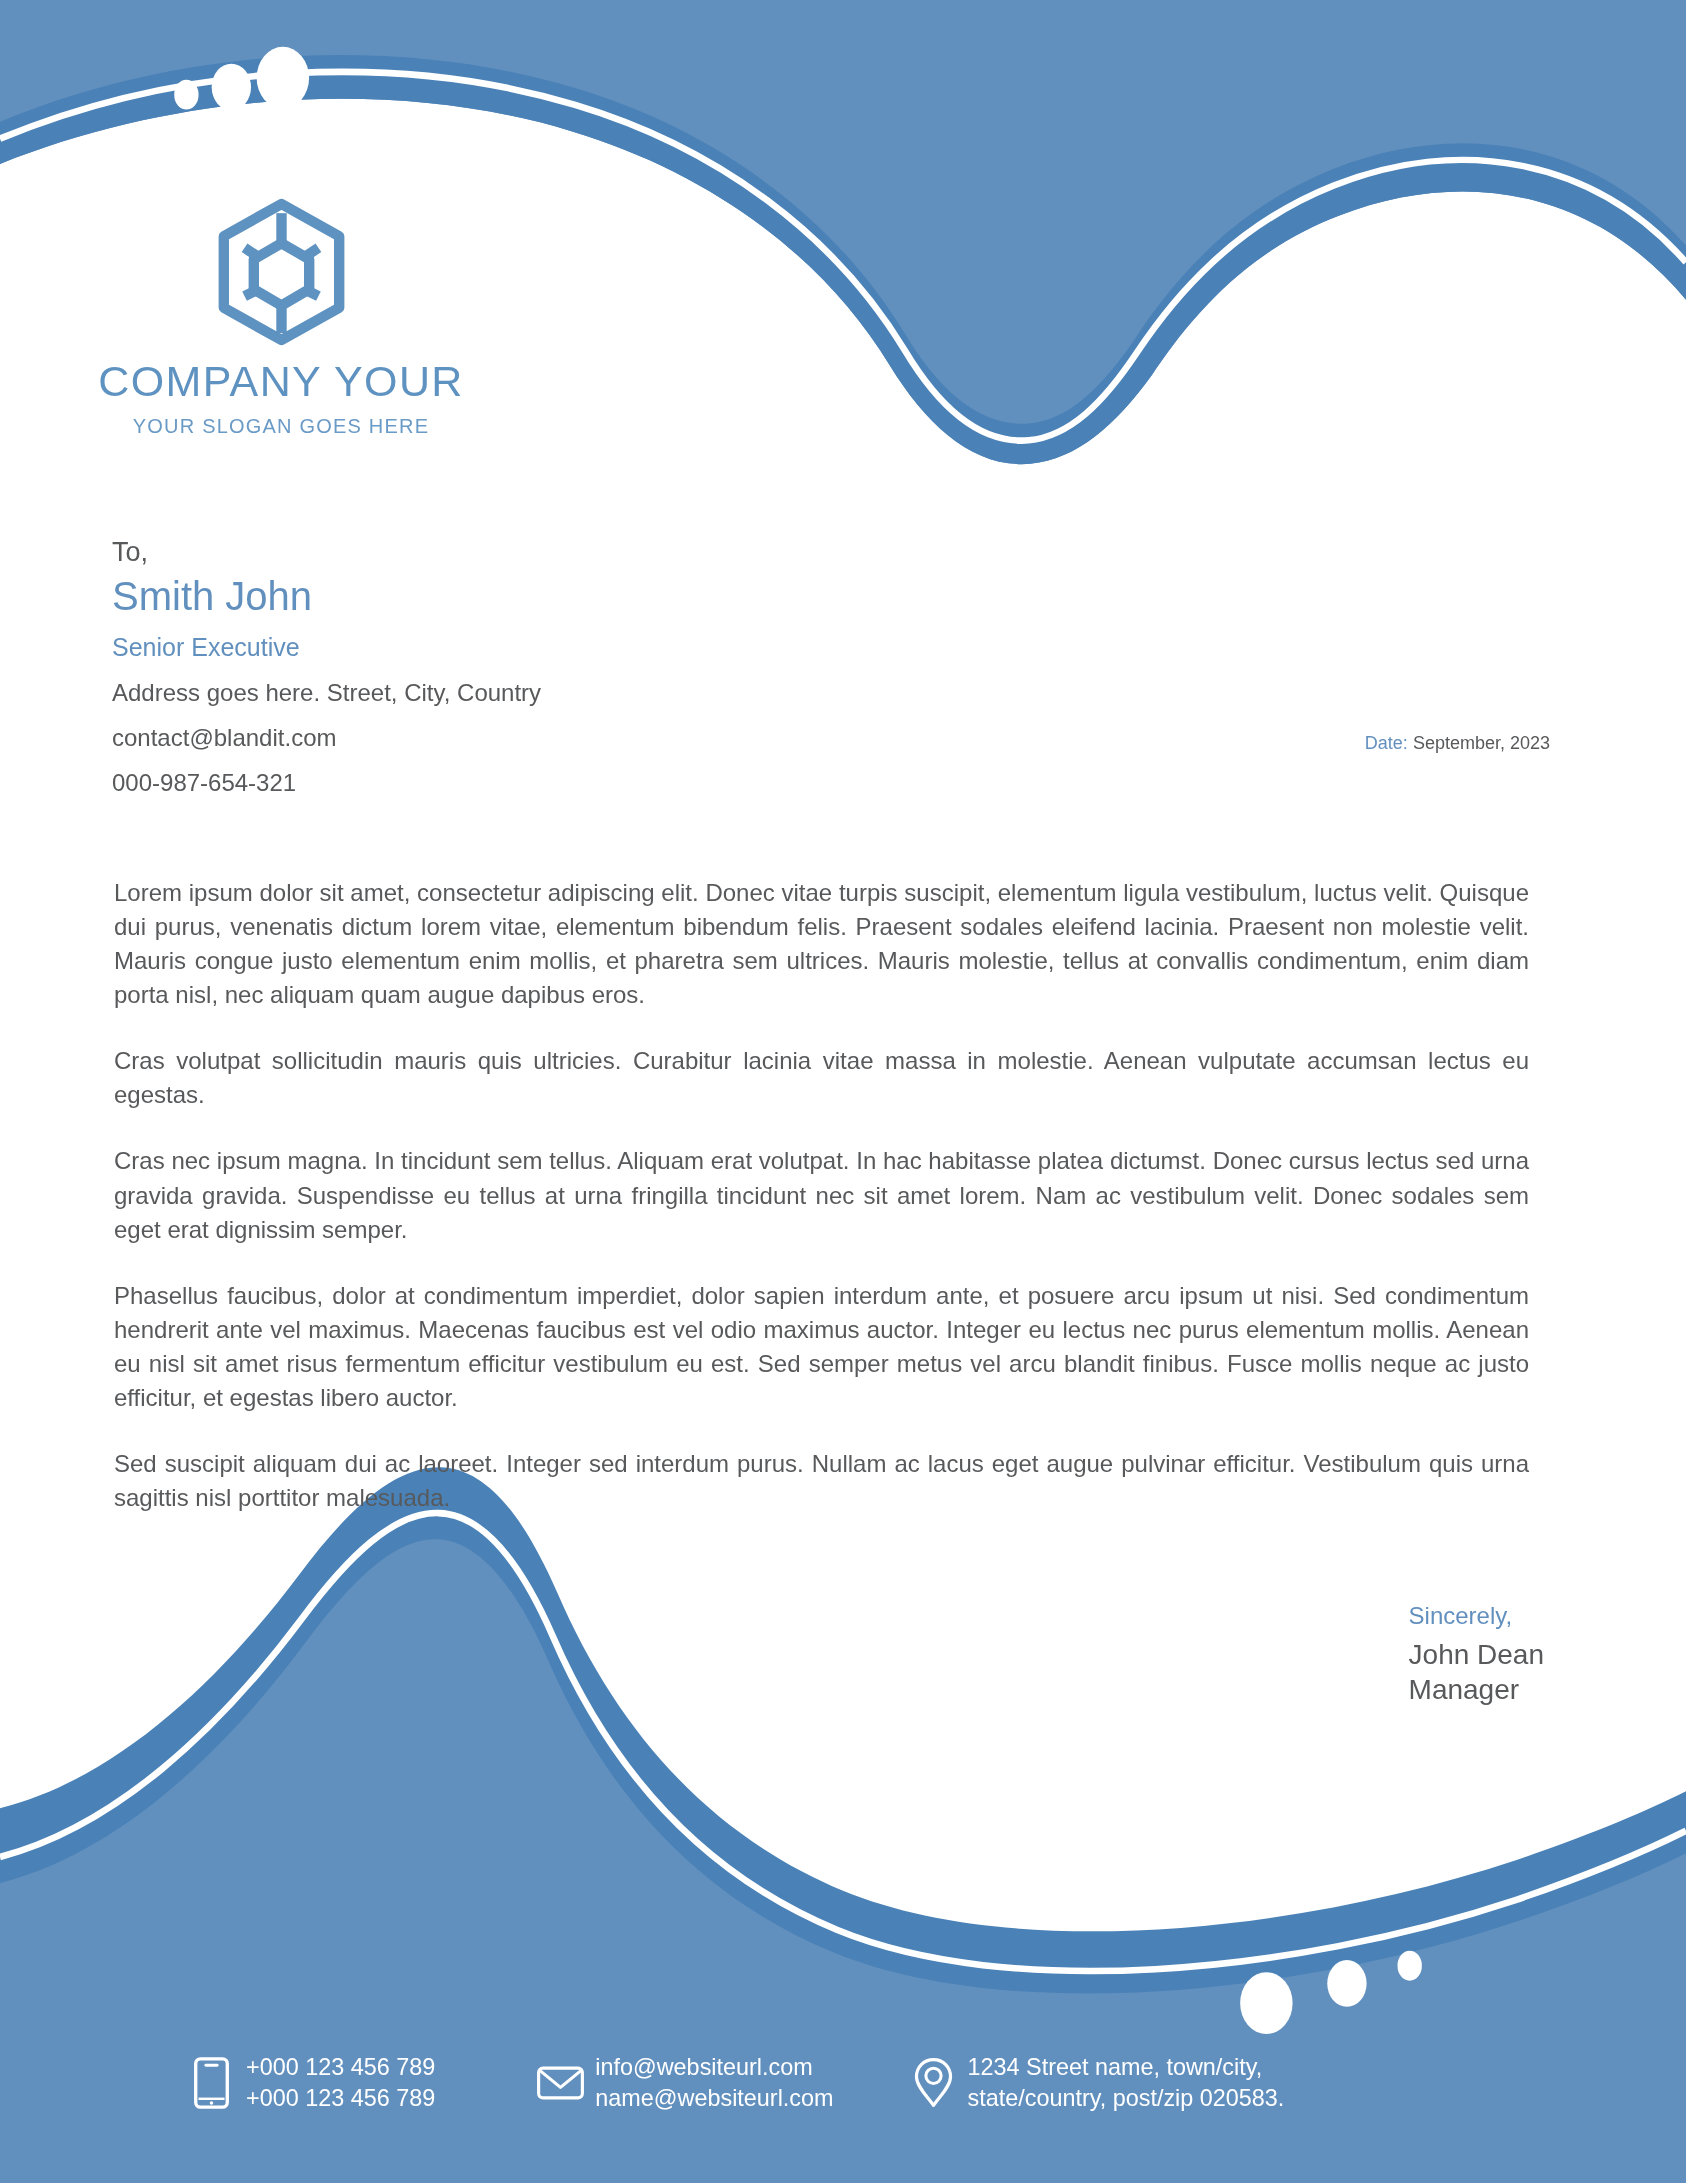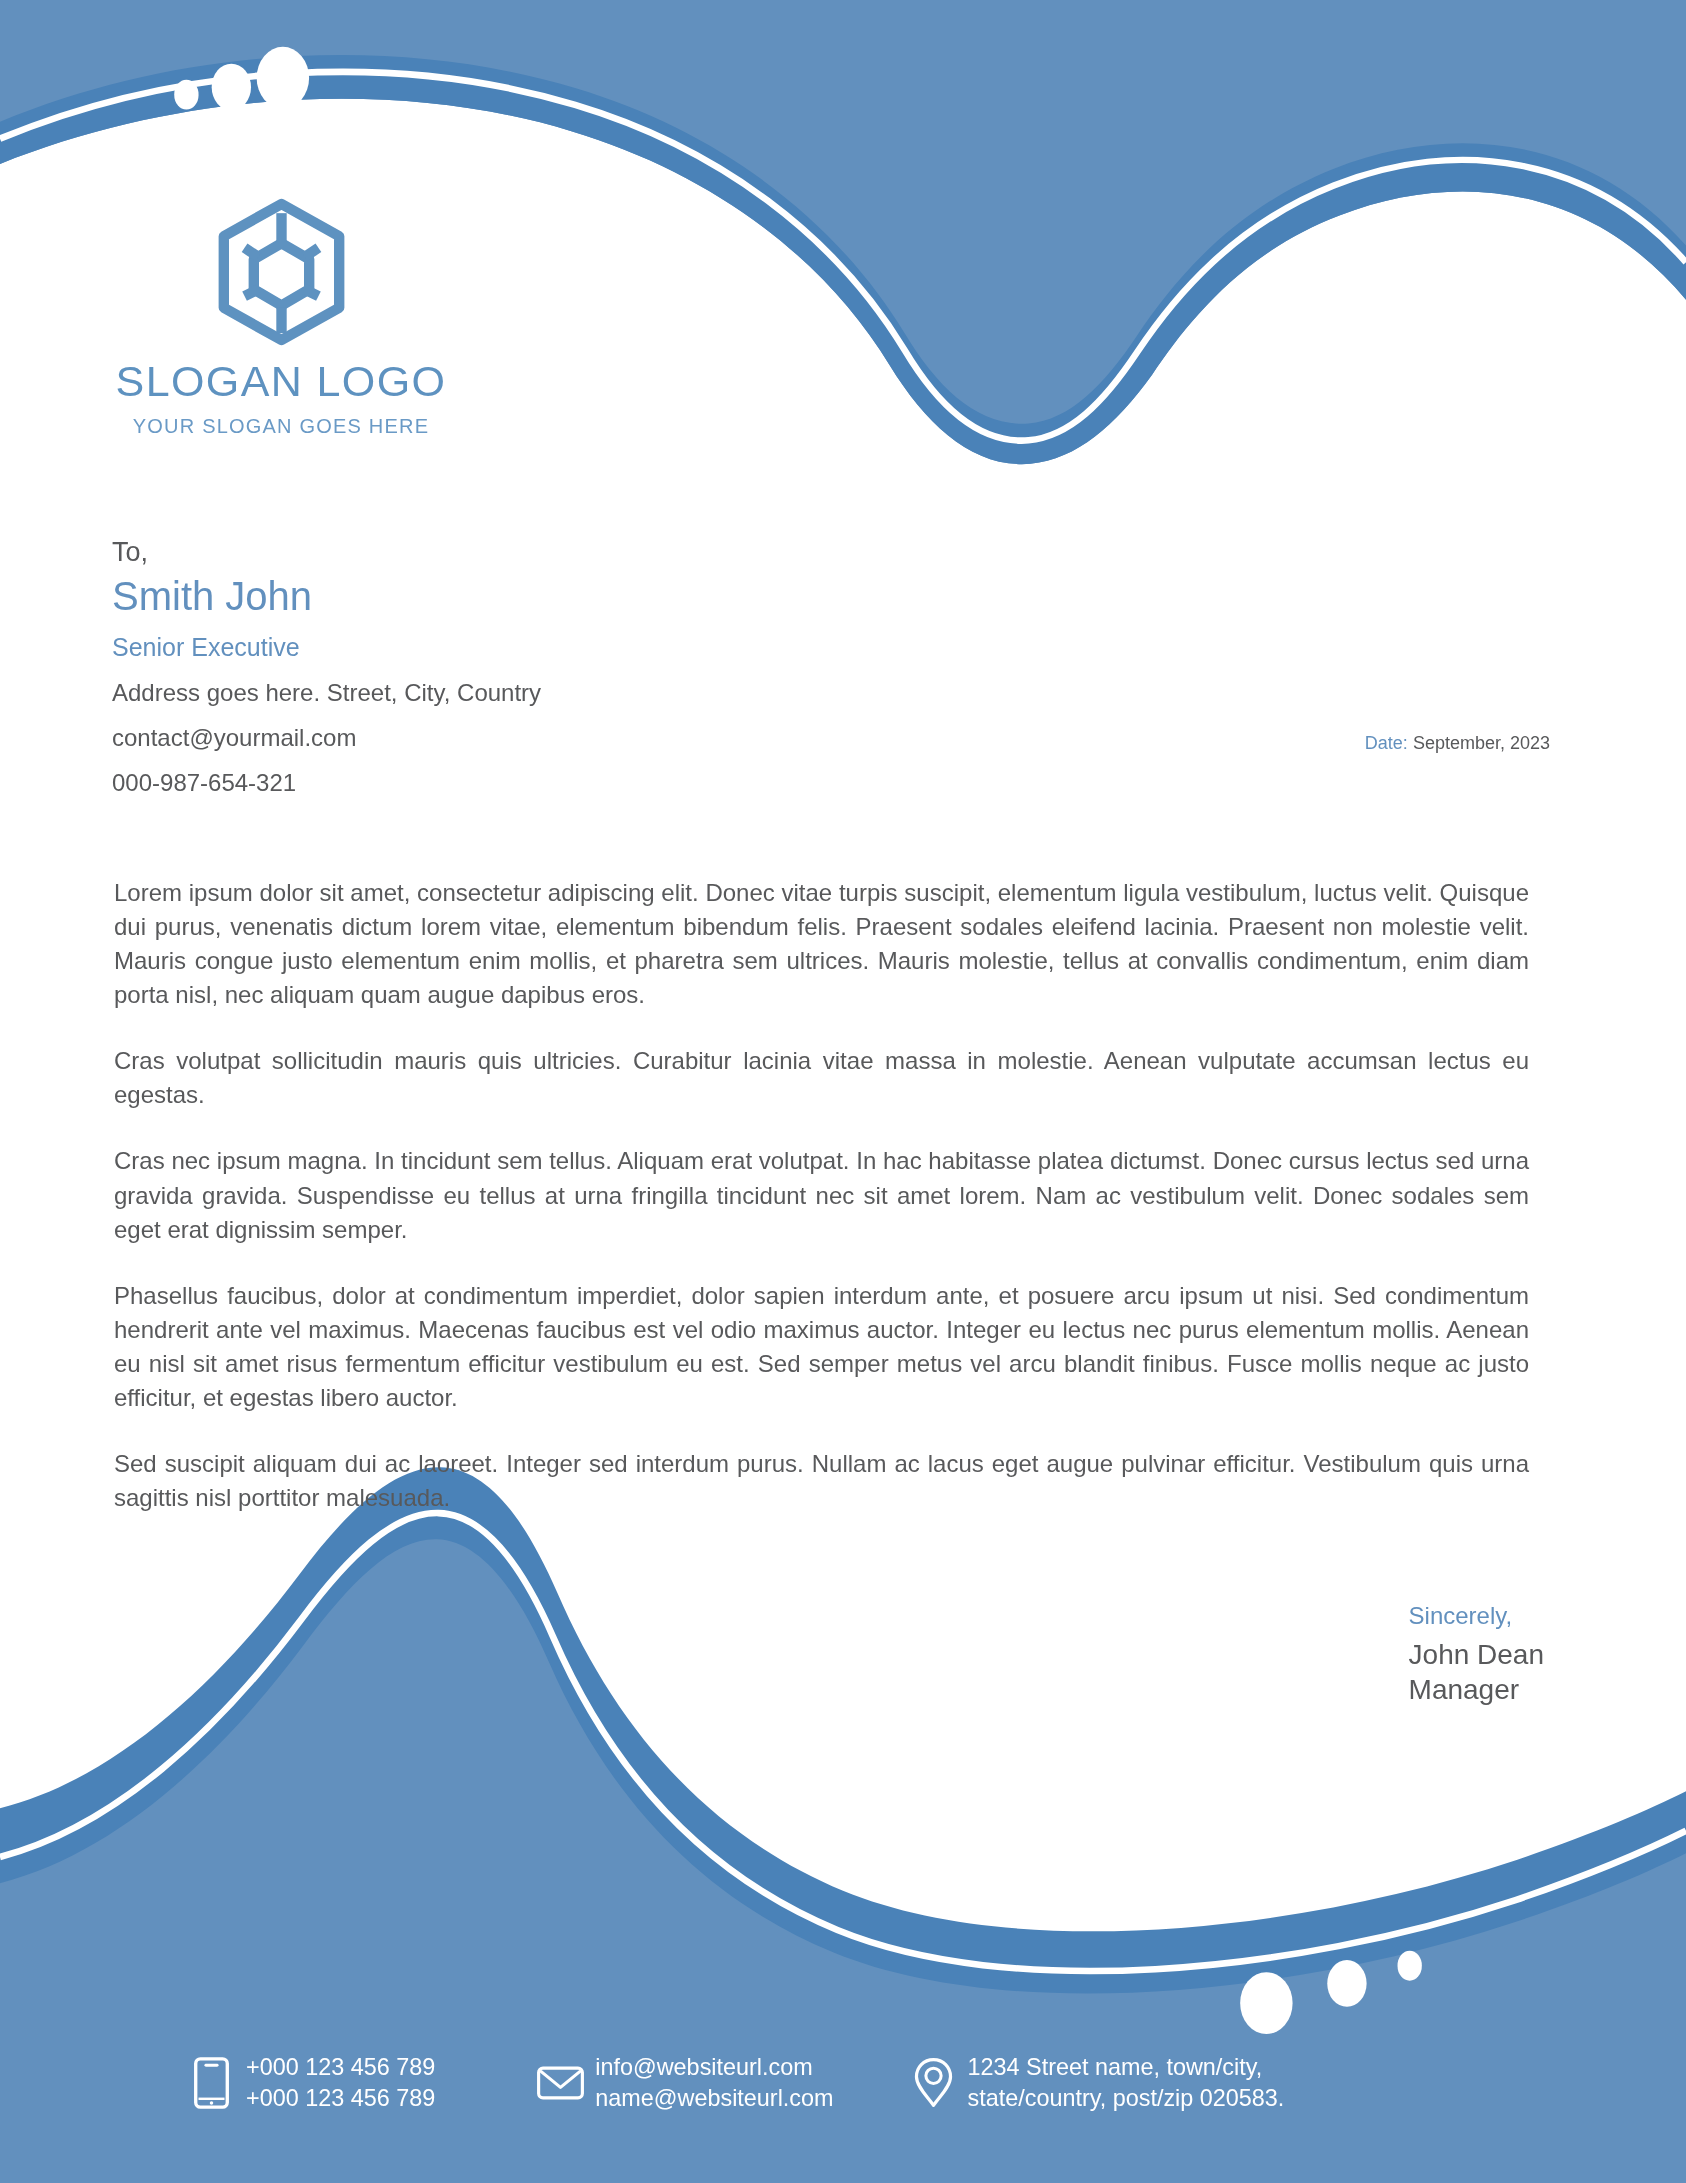--- a/index.html
+++ b/index.html
@@ -257,30 +257,30 @@
       <g stroke="#5E92C0" stroke-width="9" stroke-linecap="butt">
 
         <line x1="60" y1="14" x2="60" y2="38"></line>
         <line x1="28" y1="86" x2="40" y2="80"></line>
         <line x1="92" y1="86" x2="80" y2="80"></line>
         <line x1="28" y1="44" x2="40" y2="52"></line>
         <line x1="92" y1="44" x2="80" y2="52"></line>
         <line x1="60" y1="96" x2="60" y2="118"></line>
       </g>
     </svg>
-    <div class="company-name">SLOGAN LOGO</div>
+    <div class="company-name">COMPANY YOUR</div>
     <div class="company-slogan">YOUR SLOGAN GOES HERE</div>
   </div>
 
   <div class="recipient">
     <div class="recipient-to">To,</div>
     <div class="recipient-name">Smith John</div>
     <div class="recipient-role">Senior Executive</div>
     <div class="recipient-address">Address goes here. Street, City, Country</div>
-    <div class="recipient-email">contact@yourmail.com</div>
+    <div class="recipient-email">contact@blandit.com</div>
     <div class="recipient-phone">000-987-654-321</div>
   </div>
 
   <div class="date-line">
     <span class="date-label">Date:</span>
     <span>September, 2023</span>
   </div>
 
   <div class="body-copy">
     <p>Lorem ipsum dolor sit amet, consectetur adipiscing elit. Donec vitae turpis suscipit, elementum ligula vestibulum, luctus velit. Quisque dui purus, venenatis dictum lorem vitae, elementum bibendum felis. Praesent sodales eleifend lacinia. Praesent non molestie velit. Mauris congue justo elementum enim mollis, et pharetra sem ultrices. Mauris molestie, tellus at convallis condimentum, enim diam porta nisl, nec aliquam quam augue dapibus eros.</p>

